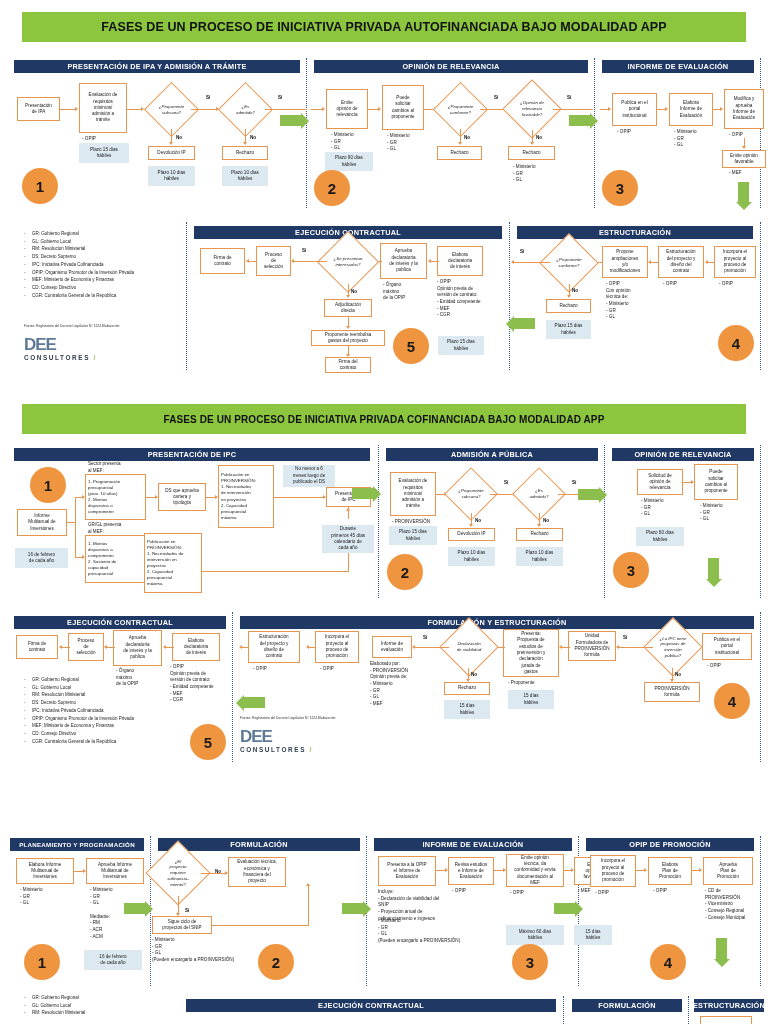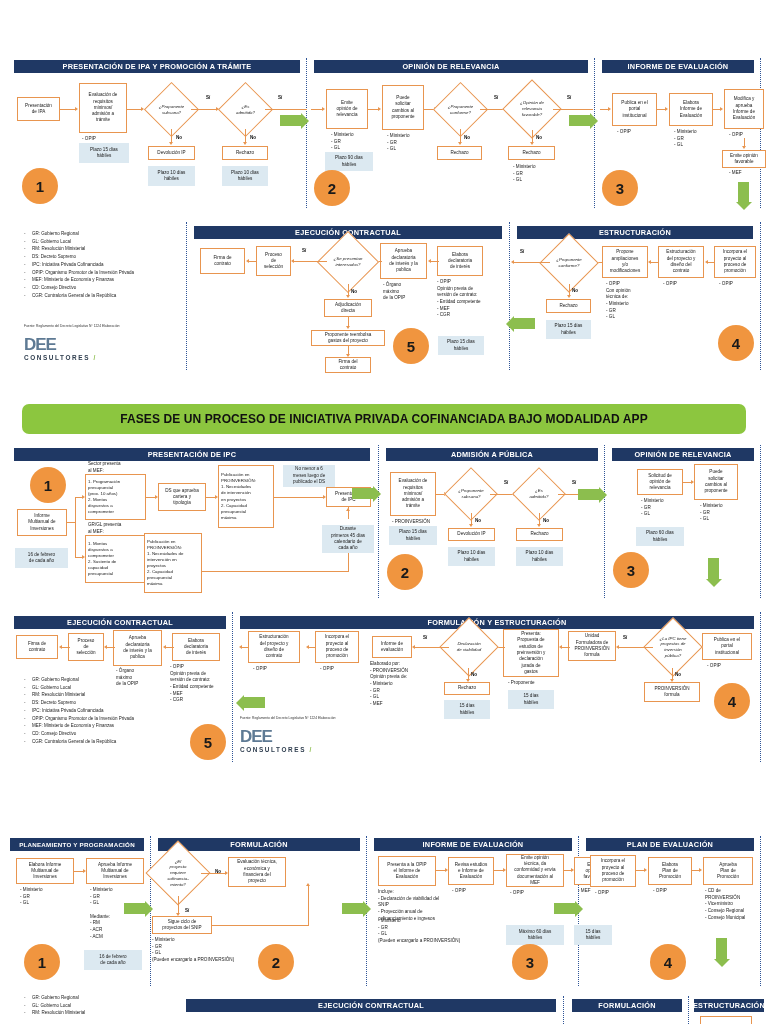--- a/index.html
+++ b/index.html
@@ -5,21 +5,21 @@
   html,body{margin:0;padding:0;background:#ffffff;}
   body{width:768px;height:1024px;overflow:hidden;font-family:"Liberation Sans",sans-serif;color:#1a1a1a;}
   .page{position:relative;width:768px;height:1024px;}
 
   
   .banner{
     background:#8CC63F;color:#111;font-weight:bold;text-align:center;
     display:flex;align-items:center;justify-content:center;
     font-size:12.5px;letter-spacing:.1px;
   }
-  .banner2{font-size:12px;border-radius:7px;}
+  .banner2{font-size:10px;}
 
   
   .navy{
     background:#1F3864;color:#fff;font-weight:bold;text-align:center;
     font-size:7.3px;letter-spacing:.25px;
     display:flex;align-items:center;justify-content:center;
     position:absolute;box-sizing:border-box;
   }
 
   
@@ -93,29 +93,30 @@
   .logo .dee{font-family:"Liberation Sans",sans-serif;font-weight:bold;font-size:17px;
     color:#5E7A94;letter-spacing:-1px;line-height:1;}
   .logo .cons{font-size:6.4px;font-weight:bold;letter-spacing:1.6px;color:#2E3D4E;margin-top:1px;}
   .logo .slash{color:#8CBE4E;}
 </style>
 </head>
 <body>
 
 <div class="page">
 
+  <div class="banner" style="position:absolute;left:22px;top:12px;width:724px;height:30px;">FASES DE UN PROCESO DE INICIATIVA PRIVADA AUTOFINANCIADA BAJO MODALIDAD APP</div>
 
   <div class="sep" style="left:306px;top:58px;height:150px;"></div>
   <div class="sep" style="left:594px;top:58px;height:150px;"></div>
   <div class="sep" style="left:760px;top:58px;height:150px;"></div>
   <div class="sep" style="left:186px;top:222px;height:148px;"></div>
   <div class="sep" style="left:509px;top:222px;height:148px;"></div>
   <div class="sep" style="left:760px;top:222px;height:148px;"></div>
 
-  <div class="navy" style="left:14px;top:60px;width:286px;height:13px;">PRESENTACIÓN DE IPA Y PROMOCIÓN A TRÁMITE</div>
+  <div class="navy" style="left:14px;top:60px;width:286px;height:13px;">PRESENTACIÓN DE IPA Y ADMISIÓN A TRÁMITE</div>
   <div class="navy" style="left:314px;top:60px;width:274px;height:13px;">OPINIÓN DE RELEVANCIA</div>
   <div class="navy" style="left:602px;top:60px;width:152px;height:13px;">INFORME DE EVALUACIÓN</div>
   <div class="navy" style="left:194px;top:226px;width:308px;height:13px;">EJECUCIÓN CONTRACTUAL</div>
   <div class="navy" style="left:517px;top:226px;width:236px;height:13px;">ESTRUCTURACIÓN</div>
 
   <div class="box" style="left:17px;top:97px;width:43px;height:24px;">Presentación
 de IPA</div>
   <div class="h" style="left:60px;top:109px;width:16px;"></div>
     <div class="arrR" style="left:75px;top:107px;"></div>
   <div class="box" style="left:79px;top:83px;width:48px;height:50px;">Evaluación de
@@ -641,21 +642,21 @@
   <div class="sep" style="left:150px;top:836px;height:150px;"></div>
   <div class="sep" style="left:366px;top:836px;height:150px;"></div>
   <div class="sep" style="left:578px;top:836px;height:150px;"></div>
   <div class="sep" style="left:760px;top:836px;height:150px;"></div>
   <div class="sep" style="left:563px;top:996px;height:28px;"></div>
   <div class="sep" style="left:688px;top:996px;height:28px;"></div>
 
   <div class="navy" style="left:10px;top:838px;width:134px;height:13px;font-size:6.2px;">PLANEAMIENTO Y PROGRAMACIÓN</div>
   <div class="navy" style="left:158px;top:838px;width:202px;height:13px;">FORMULACIÓN</div>
   <div class="navy" style="left:374px;top:838px;width:198px;height:13px;">INFORME DE EVALUACIÓN</div>
-  <div class="navy" style="left:586px;top:838px;width:168px;height:13px;">PLAN DE EVALUACIÓN</div>
+  <div class="navy" style="left:586px;top:838px;width:168px;height:13px;">OPIP DE PROMOCIÓN</div>
 
   <div class="navy" style="left:186px;top:999px;width:370px;height:13px;">EJECUCIÓN CONTRACTUAL</div>
   <div class="navy" style="left:572px;top:999px;width:110px;height:13px;">FORMULACIÓN</div>
   <div class="navy" style="left:694px;top:999px;width:70px;height:13px;">ESTRUCTURACIÓN</div>
   <div class="box" style="left:700px;top:1016px;width:52px;height:10px;"></div>
 
   <div class="box" style="left:16px;top:858px;width:58px;height:26px;">Elabora Informe
 Multianual de
 Inversiones</div>
   <div class="txt" style="left:20px;top:887px;width:58px;">-    Ministerio

